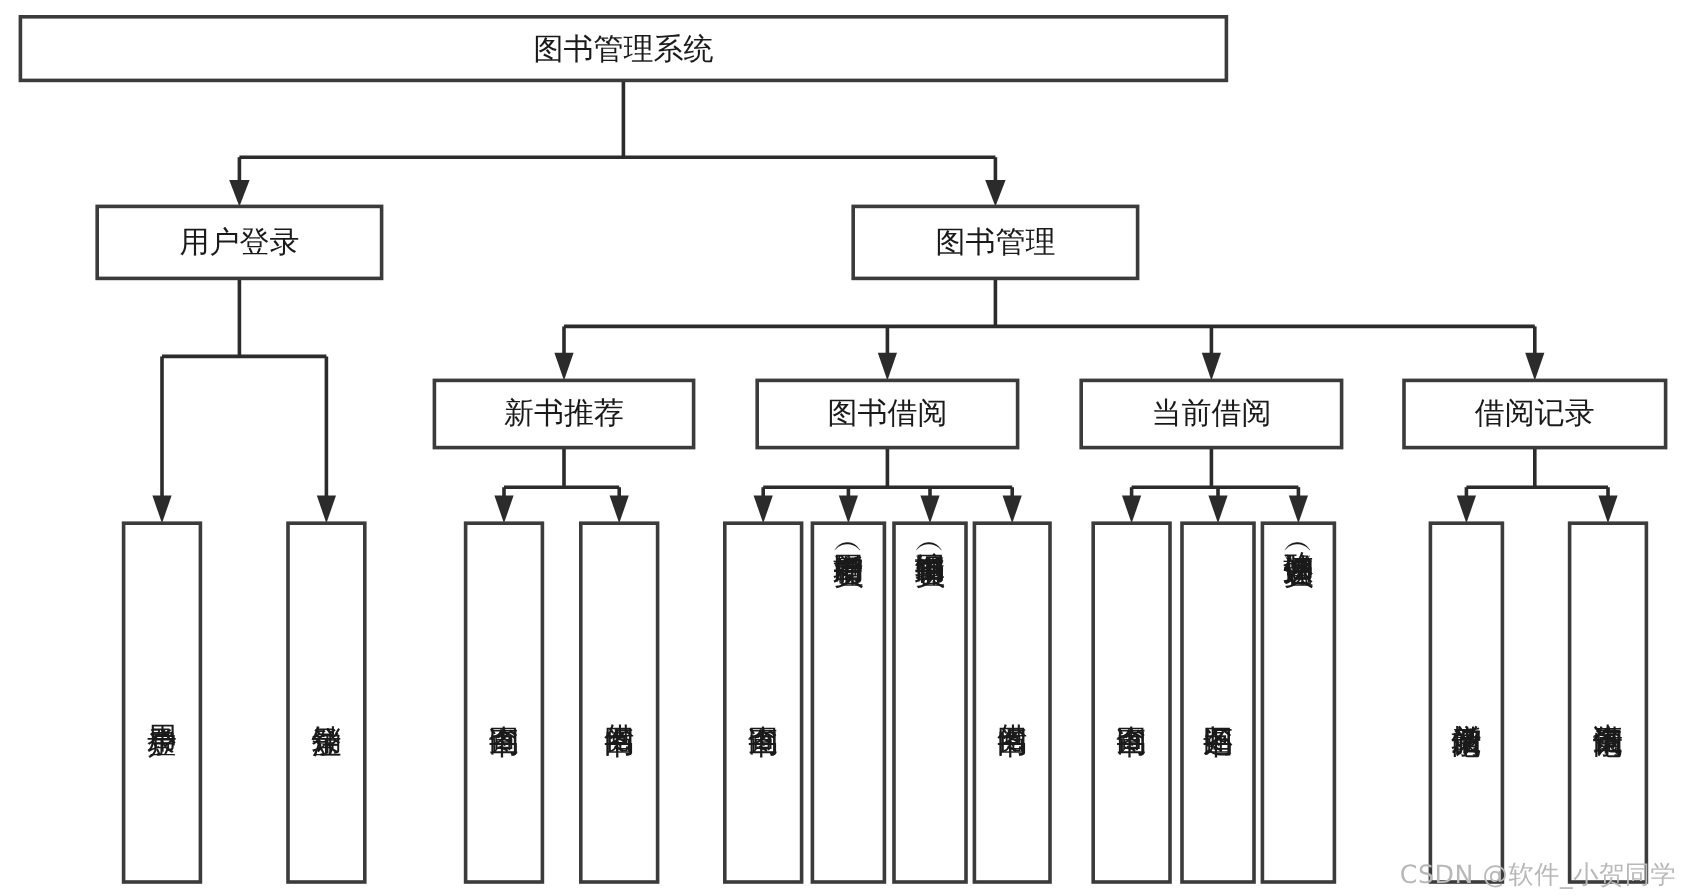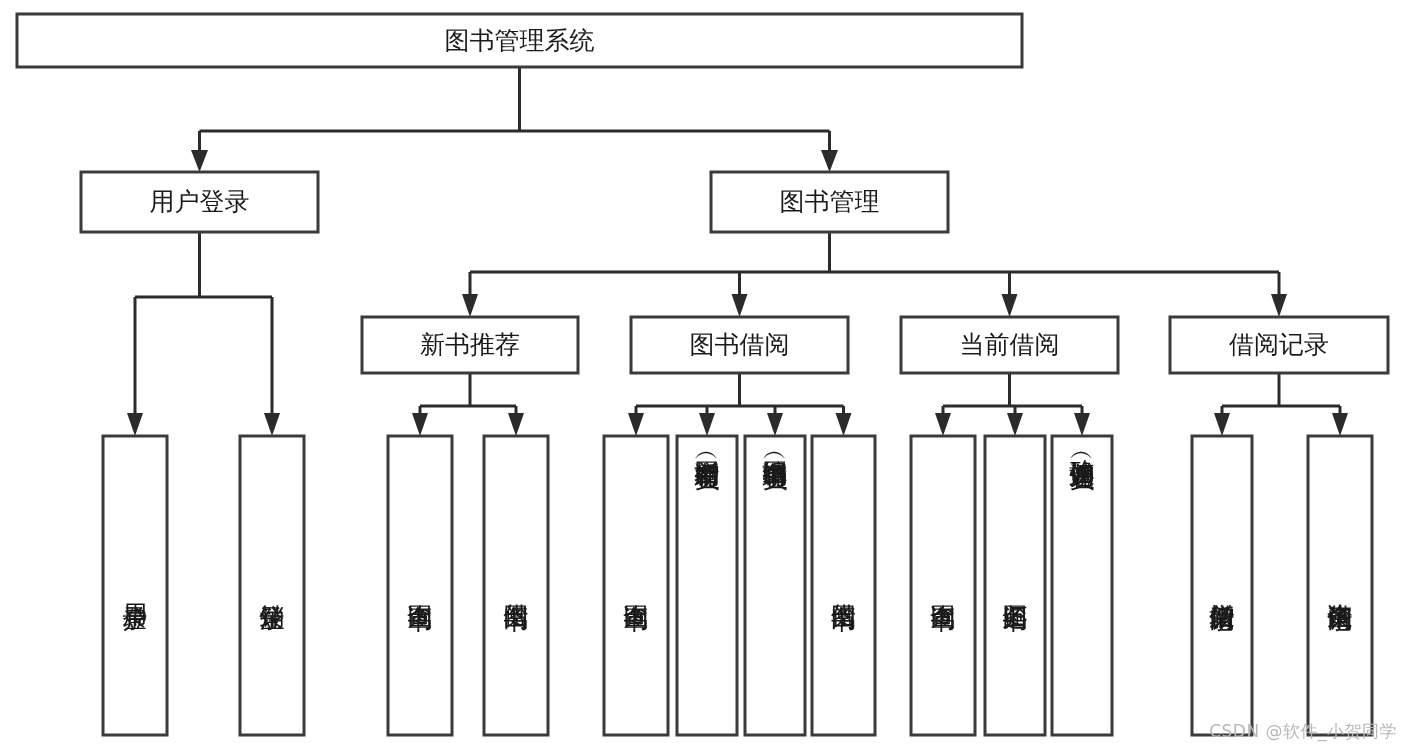--- a/index.html
+++ b/index.html
@@ -73,21 +73,21 @@
     line-height: 1.08;
     color: #1a1a1a;
     letter-spacing: 1px;
     white-space: nowrap;
   }
   .watermark {
     position: absolute;
     right: 8px;
     bottom: 4px;
     font-family: "DejaVu Sans", "Liberation Sans", sans-serif;
-    font-size: 17px;
+    font-size: 21px;
     color: #b8b8b8;
     letter-spacing: 0.5px;
     user-select: none;
     text-align: right;
   }
 </style>
 </head>
 <body>
 
 <div id="diagram-root">

